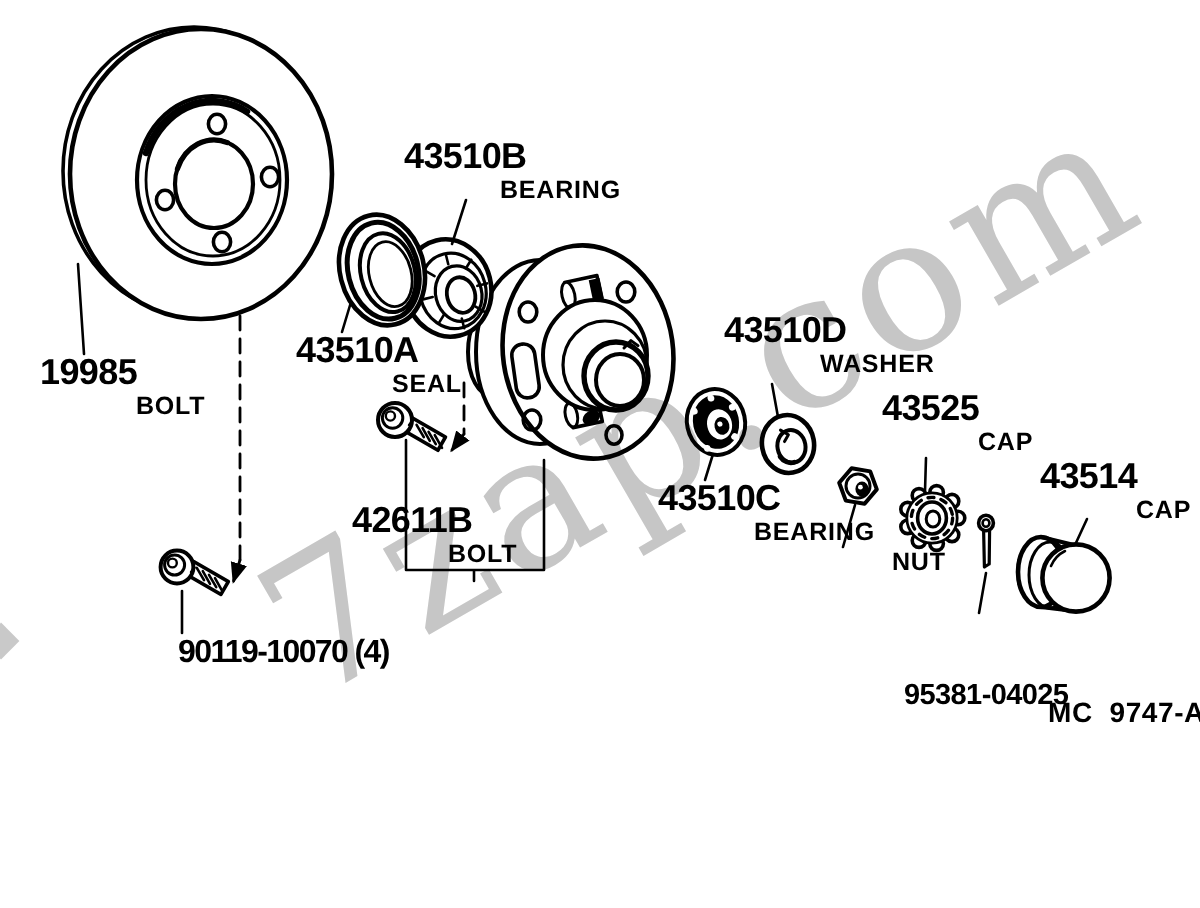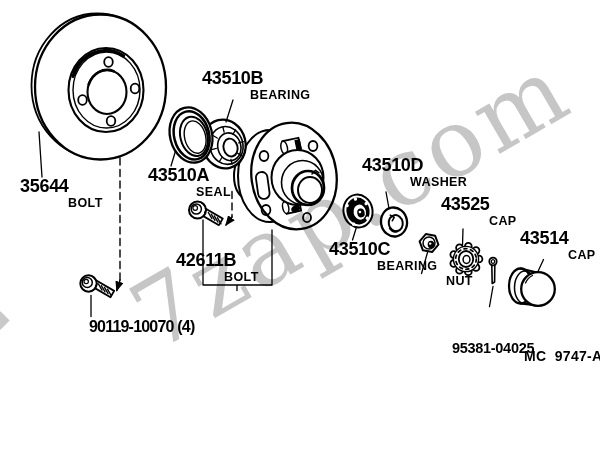--- a/index.html
+++ b/index.html
@@ -191,21 +191,21 @@
       <path d="M120 158 L120 280" stroke-dasharray="7 4.5"></path>
       <line x1="120" y1="280" x2="116.8" y2="290.5" marker-end="url(#arr)"></line>
       <path d="M232 191.5 L232 217" stroke-dasharray="7 4.5"></path>
       <line x1="232" y1="217" x2="226" y2="225" marker-end="url(#arr)"></line>
     </g>
   </svg>
 
   <div class="labels">
 
     <div class="lbl" style="left:20px;top:177px">
-      <div class="code">35644</div>
+      <div class="code">19985</div>
       <div class="cap2">BOLT</div>
     </div>
 
     <div class="lbl" style="left:148px;top:166px">
       <div class="code">43510A</div>
       <div class="cap2">SEAL</div>
     </div>
 
     <div class="lbl" style="left:202px;top:69px">
       <div class="code">43510B</div>

